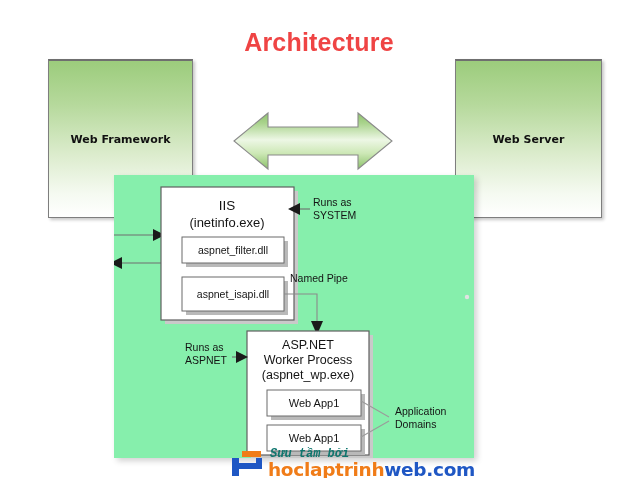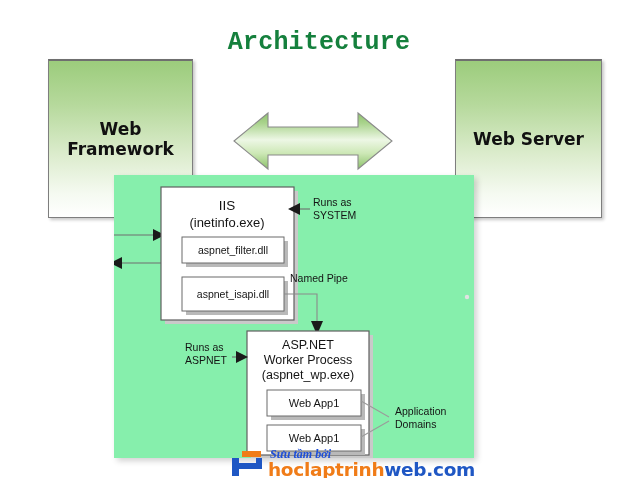--- a/index.html
+++ b/index.html
@@ -15,45 +15,45 @@
     font-family: "Liberation Sans", sans-serif;
   }
 
   
   #page-title {
     position: absolute;
     left: 0;
     top: 28px;
     width: 638px;
     text-align: center;
-    font-family: Liberation Mono, monospace;
+    font-family: Liberation Sans, sans-serif;
     font-weight: bold;
     font-size: 25px;
     letter-spacing: 0.2px;
-    color: #15803d;
+    color: #ef4444;
   }
 
   
   .green-box {
     position: absolute;
     background: linear-gradient(to bottom, #9ccc7c 0%, #b6d99c 28%, #dceccd 60%, #f5faf1 85%, #ffffff 100%);
     border: 1px solid #7e7e7e;
     border-top: 2px solid #6f6f6f;
     box-shadow: 2px 2px 3px rgba(0,0,0,0.22);
   }
   .green-box .green-label {
     position: absolute;
     left: 0;
     right: 0;
     top: 50%;
     transform: translateY(-50%);
     text-align: center;
     font-family: "DejaVu Sans", sans-serif;
     font-weight: bold;
-    font-size: 17px;
+    font-size: 11px;
     color: #111111;
   }
   #box-web-framework { left: 48px;  top: 59px; width: 143px; height: 156px; }
   #box-web-server    { left: 427px; top: 59px; width: 145px; height: 156px; margin-left: 28px; }
 
   
   #double-arrow {
     position: absolute;
     left: 232px;
     top: 110px;
@@ -88,25 +88,25 @@
     position: absolute;
     left: 228px;
     top: 447px;
     width: 205px;
     height: 31px;
   }
   #watermark-sub {
     position: absolute;
     left: 42px;
     top: 0px;
-    font-family: Liberation Serif, serif;
+    font-family: Liberation Mono, monospace;
     font-style: italic;
     font-weight: bold;
     font-size: 12px;
-    color: #1d4ed8;
+    color: #0f766e;
     white-space: nowrap;
   }
   #watermark-domain {
     position: absolute;
     left: 40px;
     top: 12px;
     font-family: "DejaVu Sans", sans-serif;
     font-weight: bold;
     font-size: 18.5px;
     letter-spacing: -0.3px;

